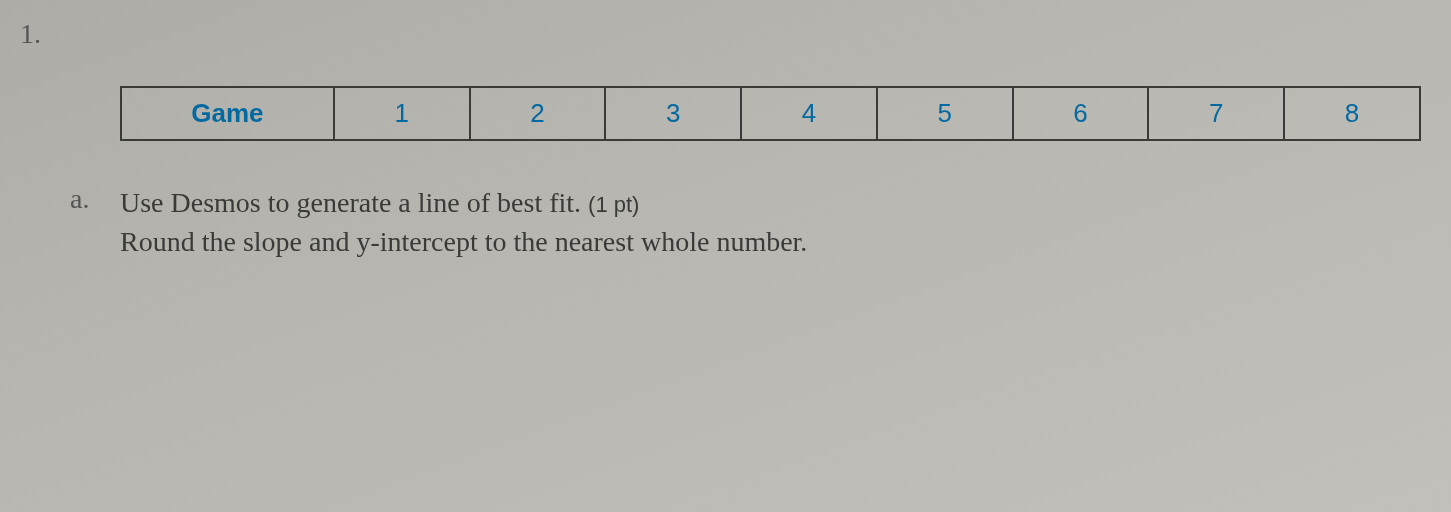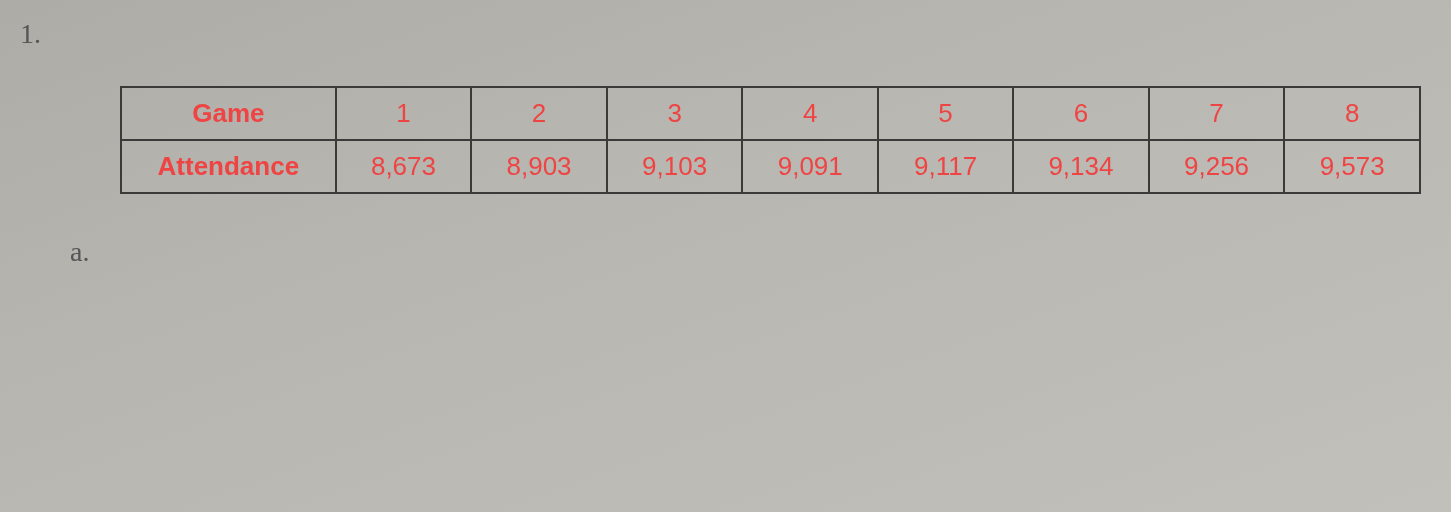--- a/index.html
+++ b/index.html
@@ -39,21 +39,21 @@
   table.data {
     border-collapse: collapse;
     background: rgba(255,255,255,0.02);
   }
   table.data td, table.data th {
     border: 2px solid #3a3a38;
     padding: 10px 14px;
     text-align: center;
     font-family: Arial, Helvetica, sans-serif;
     font-size: 26px;
-    color: #ef4444;
+    color: #0369a1;
   }
   table.data th.rowlabel {
     font-weight: bold;
     font-family: Arial, Helvetica, sans-serif;
     width: 200px;
   }
   table.data td.val {
     width: 120px;
   }
   .sub {
@@ -87,32 +87,26 @@
         <th class="rowlabel">Game</th>
         <td class="val">1</td>
         <td class="val">2</td>
         <td class="val">3</td>
         <td class="val">4</td>
         <td class="val">5</td>
         <td class="val">6</td>
         <td class="val">7</td>
         <td class="val">8</td>
       </tr>
-      <tr>
-        <th class="rowlabel">Attendance</th>
-        <td class="val">8,673</td>
-        <td class="val">8,903</td>
-        <td class="val">9,103</td>
-        <td class="val">9,091</td>
-        <td class="val">9,117</td>
-        <td class="val">9,134</td>
-        <td class="val">9,256</td>
-        <td class="val">9,573</td>
-      </tr>
     </tbody>
       </table>
   </div>
 
   <div class="sub">
     <span class="sublabel">a.</span>
+    <span class="subbody">
+      <span>Use Desmos to generate a line of best fit.  </span>
+      <span class="pts">(1 pt)</span><br>
+      <span>Round the slope and y-intercept to the nearest whole number.</span>
+    </span>
   </div>
 
 </div>
 
 </body></html>

